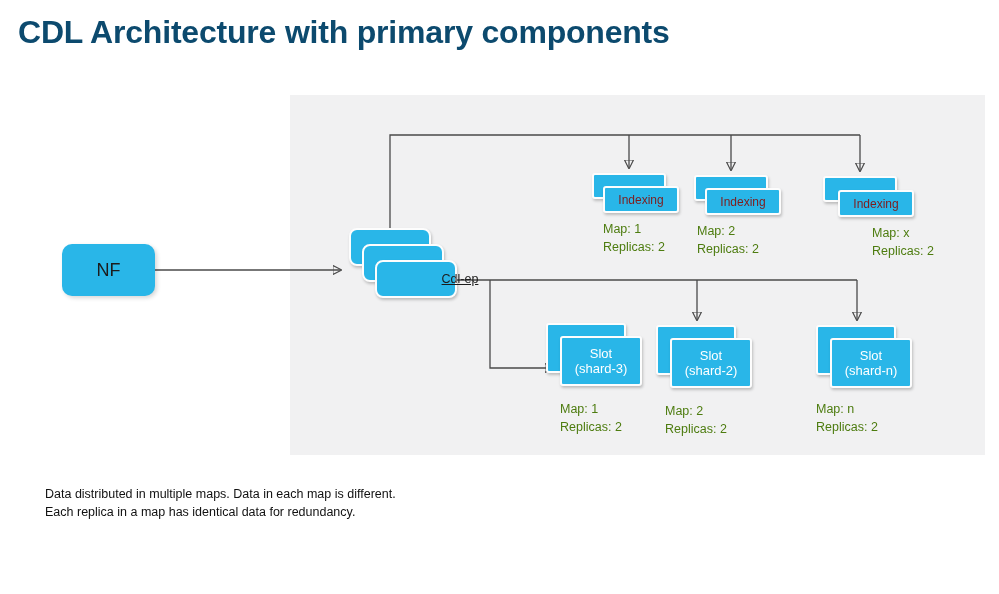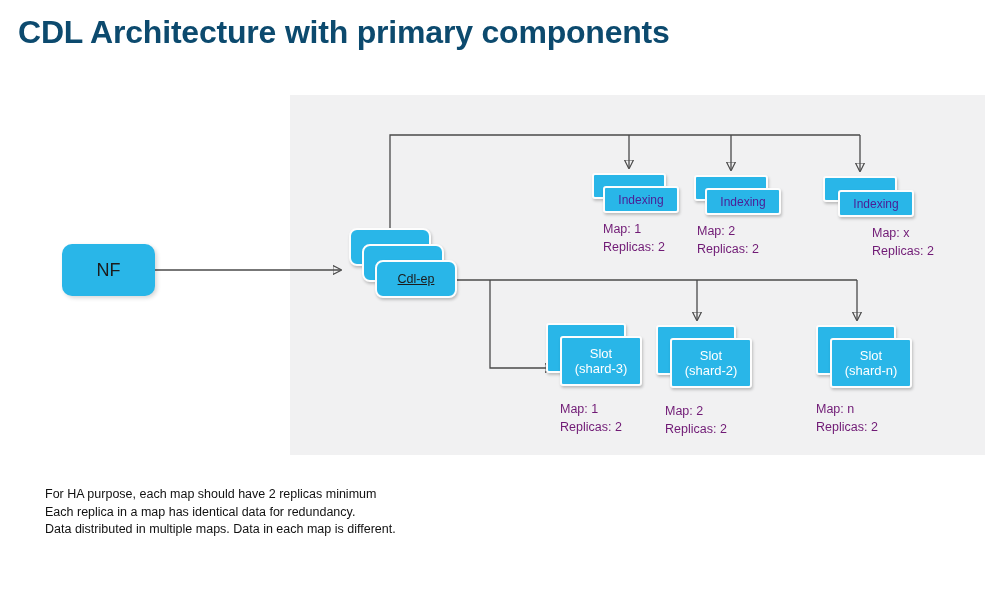--- a/index.html
+++ b/index.html
@@ -33,25 +33,25 @@
     display:flex;align-items:center;justify-content:center;
     width:100%;height:100%;text-align:center;
   }
   .nf-node{
     position:absolute;left:62px;top:244px;width:93px;height:52px;
     background:#29b6e8;border-radius:10px;
     display:flex;align-items:center;justify-content:center;
     font-size:18px;color:#1c1c1c;
     box-shadow:2px 2px 4px rgba(0,0,0,0.16);
   }
-  .cdlep-lbl{font-size:12.5px;color:#1c1c1c;text-decoration:underline;}
-  .idx-lbl{font-size:12px;color:#4c1d95;}
+  .cdlep-lbl{font-size:12.5px;color:#1c1c1c;text-decoration:underline;padding-left:44px;}
+  .idx-lbl{font-size:12px;color:#7f1d1d;}
   .slot-lbl{font-size:13px;color:#ffffff;line-height:15px;}
   .caption{
-    position:absolute;color:#701a75;font-size:12.5px;line-height:18px;
+    position:absolute;color:#4d7c0f;font-size:12.5px;line-height:18px;
   }
   .notes{
     position:absolute;left:45px;top:486px;color:#111111;
     font-size:12.5px;line-height:17.5px;
   }
 </style>
 </head>
 <body>
 
 <h1 class="page-title">CDL Architecture with primary components</h1>
@@ -162,16 +162,15 @@
       </span>
     </span>
   </div>
 </div>
 <div class="caption" style="left:816px;top:400px;">
   <div>Map: n</div>
   <div>Replicas: 2</div>
 </div>
 
 <div class="notes">
-  <div>For HA purpose, each map should have 2 replicas minimum</div>
+  <div>Data distributed in multiple maps. Data in each map is different.</div>
   <div>Each replica in a map has identical data for redundancy.</div>
-  <div>Data distributed in multiple maps. Data in each map is different.</div>
 </div>
 
 </body></html>

